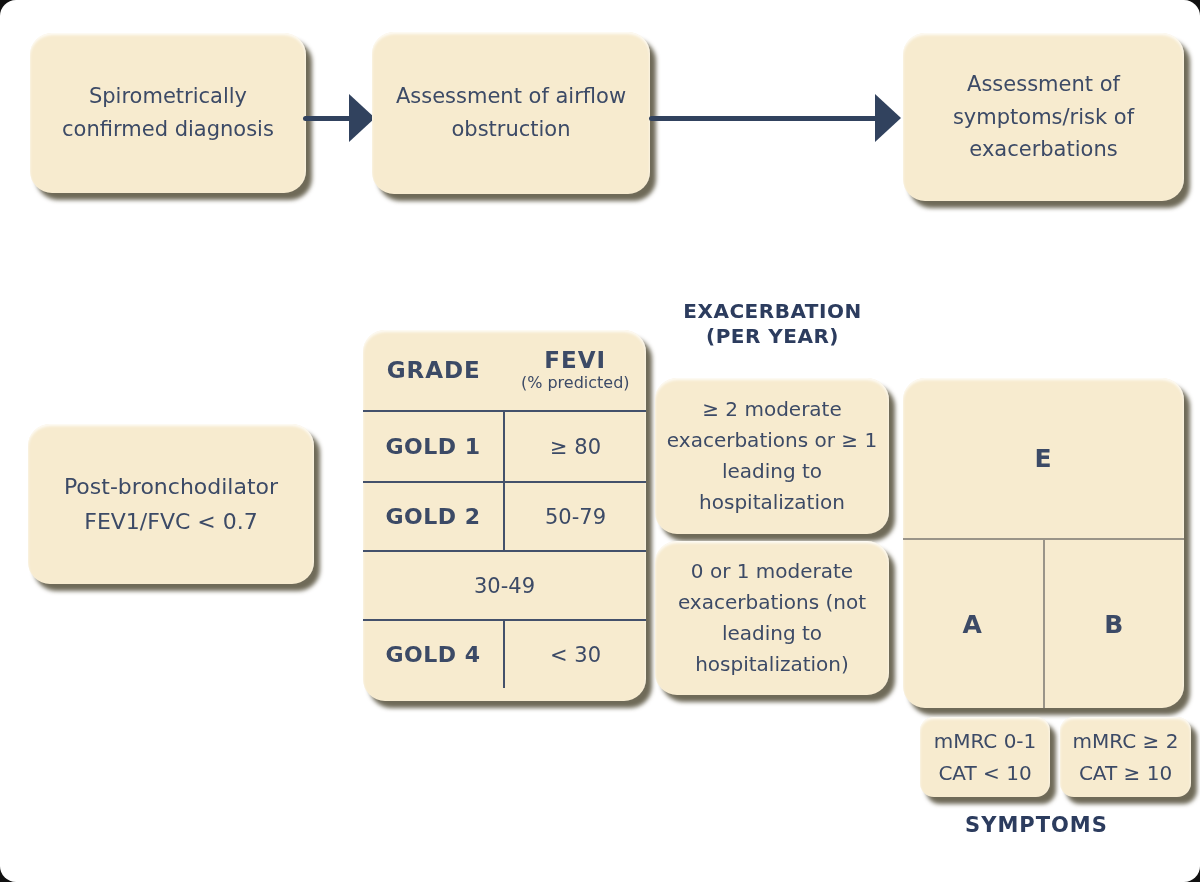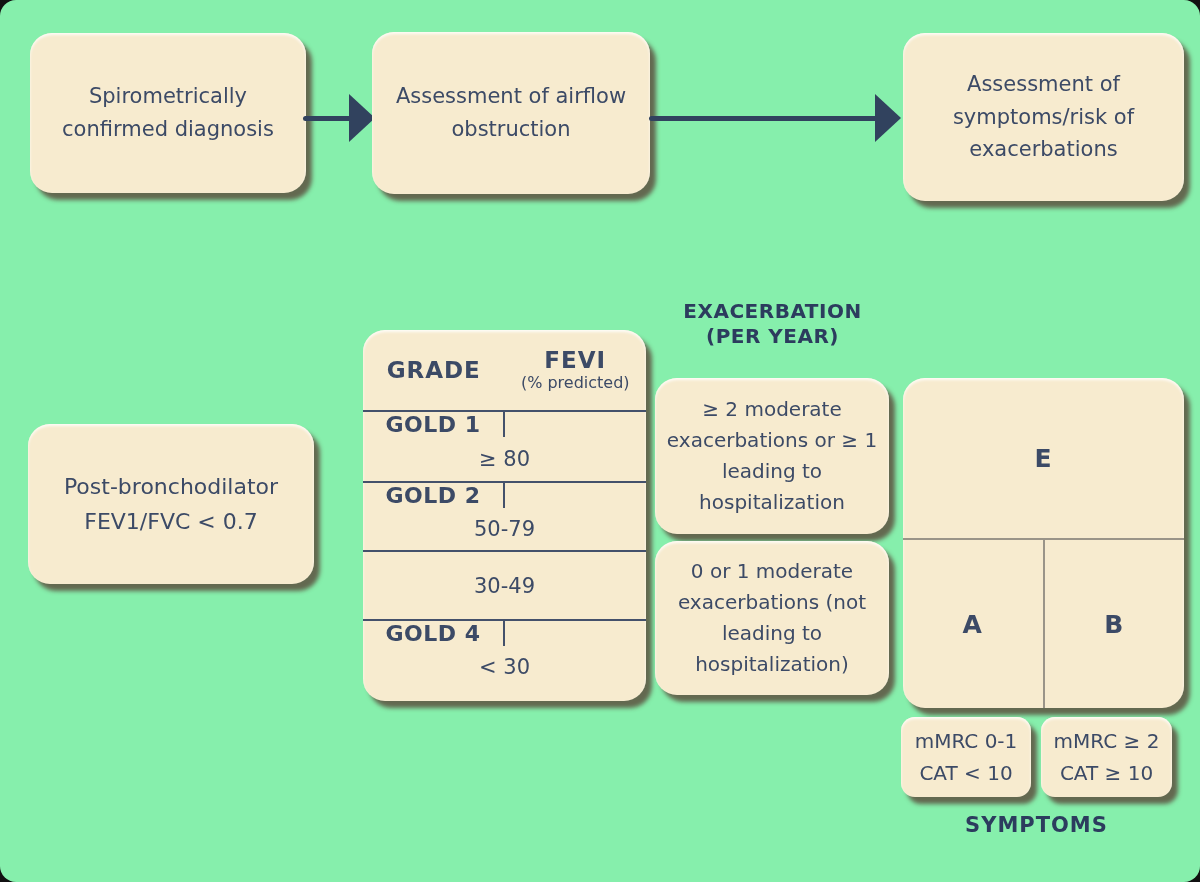--- a/index.html
+++ b/index.html
@@ -1,19 +1,19 @@
 <!DOCTYPE html>
 <html><head>
 <meta charset="utf-8">
 <style>
   * { margin:0; padding:0; box-sizing:border-box; }
   html,body { background:#111; }
   #canvas {
     position:relative; width:1200px; height:882px;
-    background:#86efac; border-radius:16px; overflow:hidden;
+    background:#ffffff; border-radius:16px; overflow:hidden;
     font-family:"DejaVu Sans","Liberation Sans",sans-serif;
     color:#3c4a66;
   }
   .box {
     position:absolute; background:#f7ebcf; border-radius:22px;
     display:flex; flex-direction:column; align-items:center; justify-content:center;
     text-align:center; color:#3c4a66;
     box-shadow: inset 0 2px 3px rgba(255,255,255,0.85), 6px 7px 4px rgba(95,90,70,0.9);
   }
   .flow-box { font-size:21px; line-height:1.55; font-weight:500; padding:10px 18px; }
@@ -34,21 +34,21 @@
   #criteria-box span { display:block; }
 
   
   #grade-table { left:363px; top:330px; width:283px; height:371px; padding:0; overflow:hidden;
     justify-content:flex-start; align-items:stretch; }
   .tbl-header { display:flex; height:82px; border-bottom:2px solid #44516b; }
   .tbl-header .hcell { flex:1; display:flex; flex-direction:column; align-items:center; justify-content:center; }
   .h-grade { font-size:23px; font-weight:700; letter-spacing:1px; }
   .h-fev   { font-size:23px; font-weight:700; letter-spacing:1px; line-height:1.1; }
   .h-sub   { font-size:16px; font-weight:400; letter-spacing:0; }
-  .tbl-row { display:flex; height:69px;flex-direction:column; }
+  .tbl-row { display:flex; height:69px; }
   .tbl-row + .tbl-row { border-top:2px solid #44516b;text-align:right; }
   .tbl-row .cell { display:flex; align-items:center; justify-content:center; }
   .cell-grade { width:142px; border-right:2px solid #44516b; font-size:22px; font-weight:700; letter-spacing:0.5px; }
   .cell-fev   { flex:1; font-size:21px; }
 
   .floating-heading { position:absolute; text-align:center; color:#2c3c5e;
     font-weight:700; font-size:20px; line-height:1.25; letter-spacing:0.5px; }
   #exac-heading { left:655px; top:299px; width:235px; }
   #exac-heading span { display:block; }
   #symptoms-heading { left:901px; top:812px; width:271px; font-size:21px; letter-spacing:1px; }
@@ -59,21 +59,21 @@
   
   #abe-grid { left:903px; top:378px; width:281px; height:330px; padding:0;
     overflow:hidden; justify-content:flex-start; align-items:stretch; }
   .abe-top { height:160px; display:flex; align-items:center; justify-content:center;
     font-size:25px; font-weight:700; letter-spacing:1px; }
   .abe-bottom { flex:1; display:flex; border-top:2px solid #9a9488; }
   .abe-cell { flex:1; display:flex; align-items:center; justify-content:center;
     font-size:25px; font-weight:700; letter-spacing:1px; }
   .abe-cell + .abe-cell { border-left:2px solid #9a9488; }
 
-  .mmrc { font-size:20px; line-height:1.6; border-radius:14px; }
+  .mmrc { font-size:20px; line-height:1.6; border-radius:14px;margin-left:19px; }
   #mmrc-left  { left:901px;  top:717px; width:130px; height:80px; }
   #mmrc-right { left:1041px; top:717px; width:131px; height:80px; }
   .mmrc span { display:block; }
 </style>
 </head>
 <body>
 
 <div id="canvas">
 
   <div class="box flow-box" id="step1">

